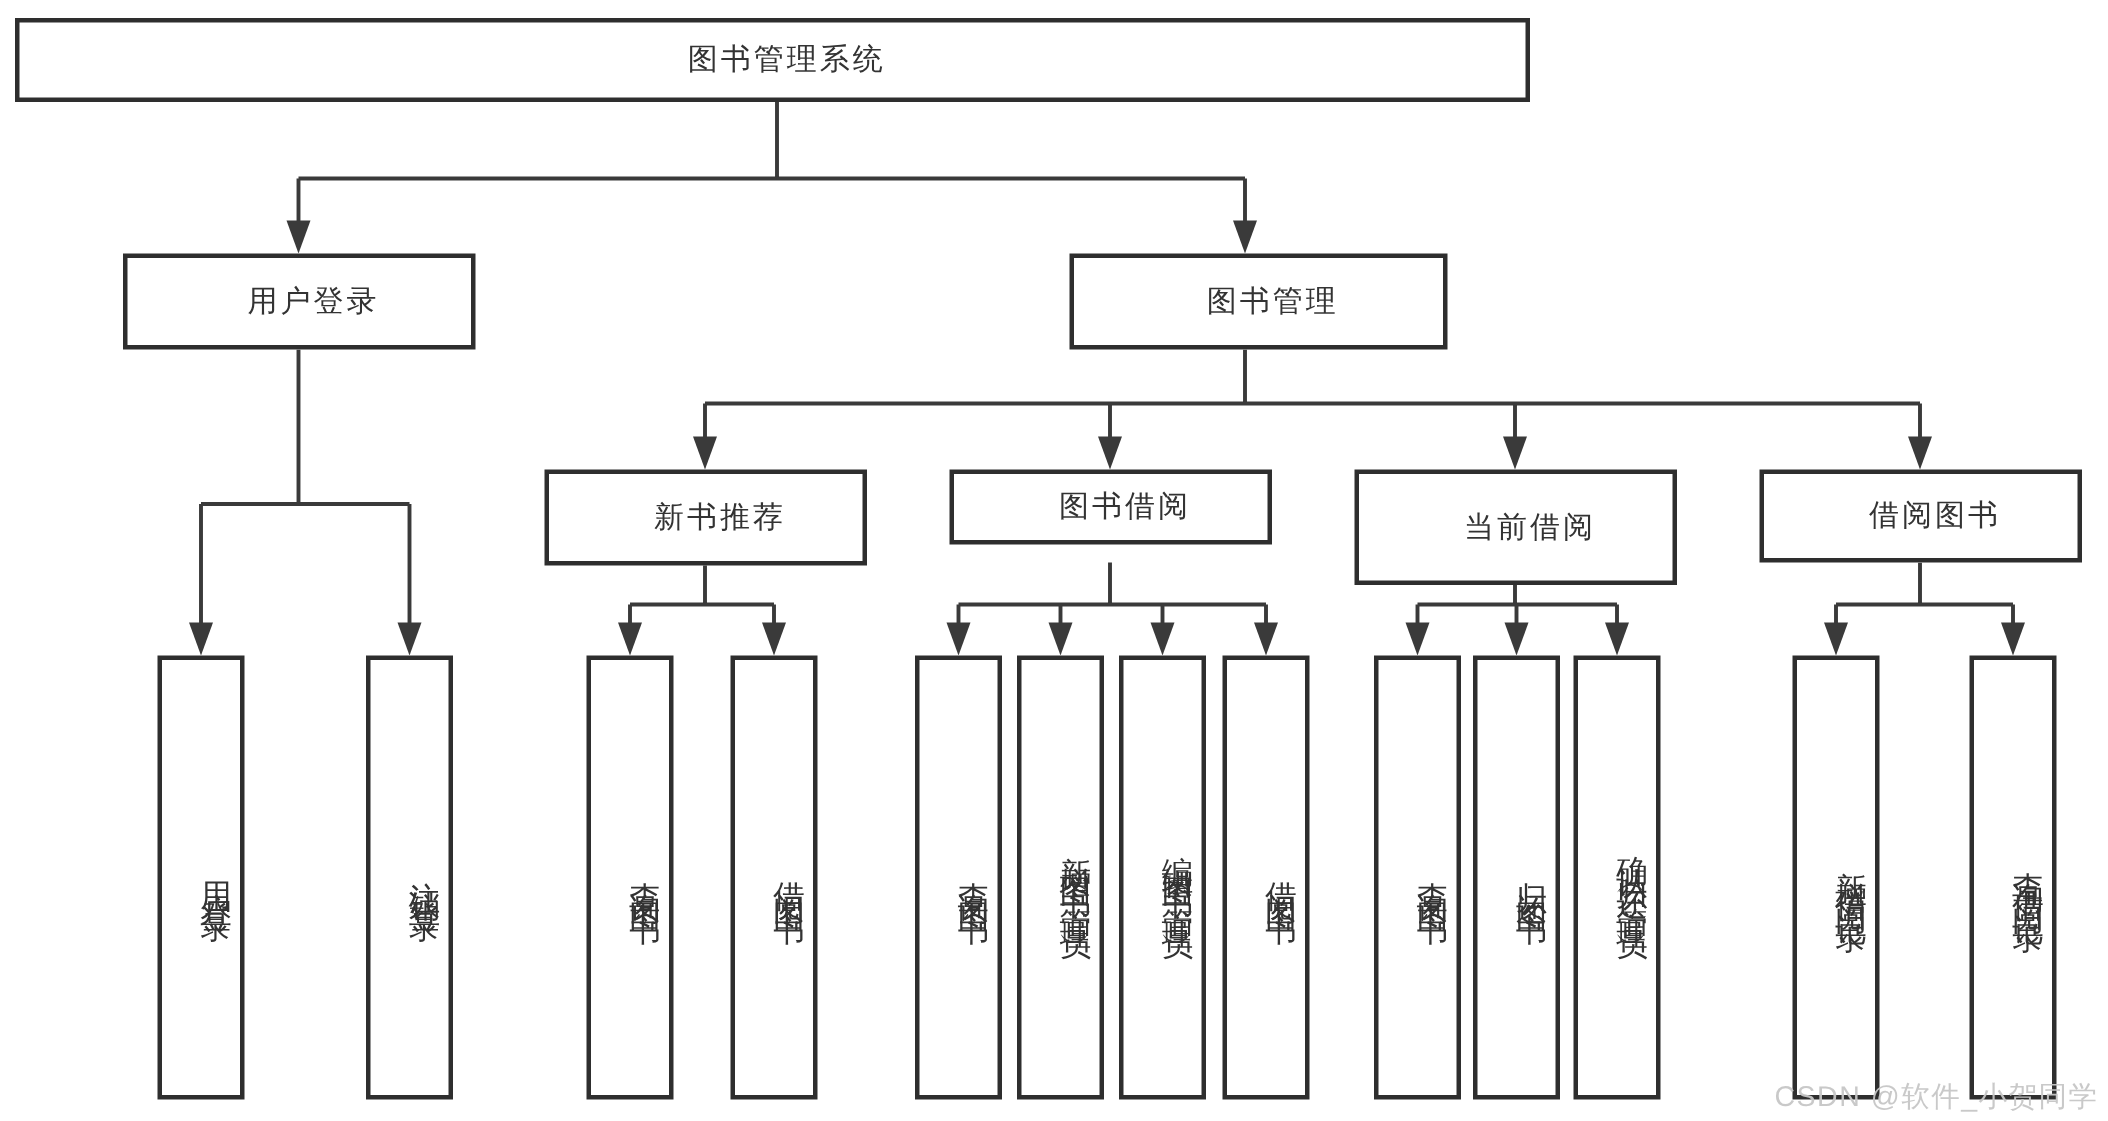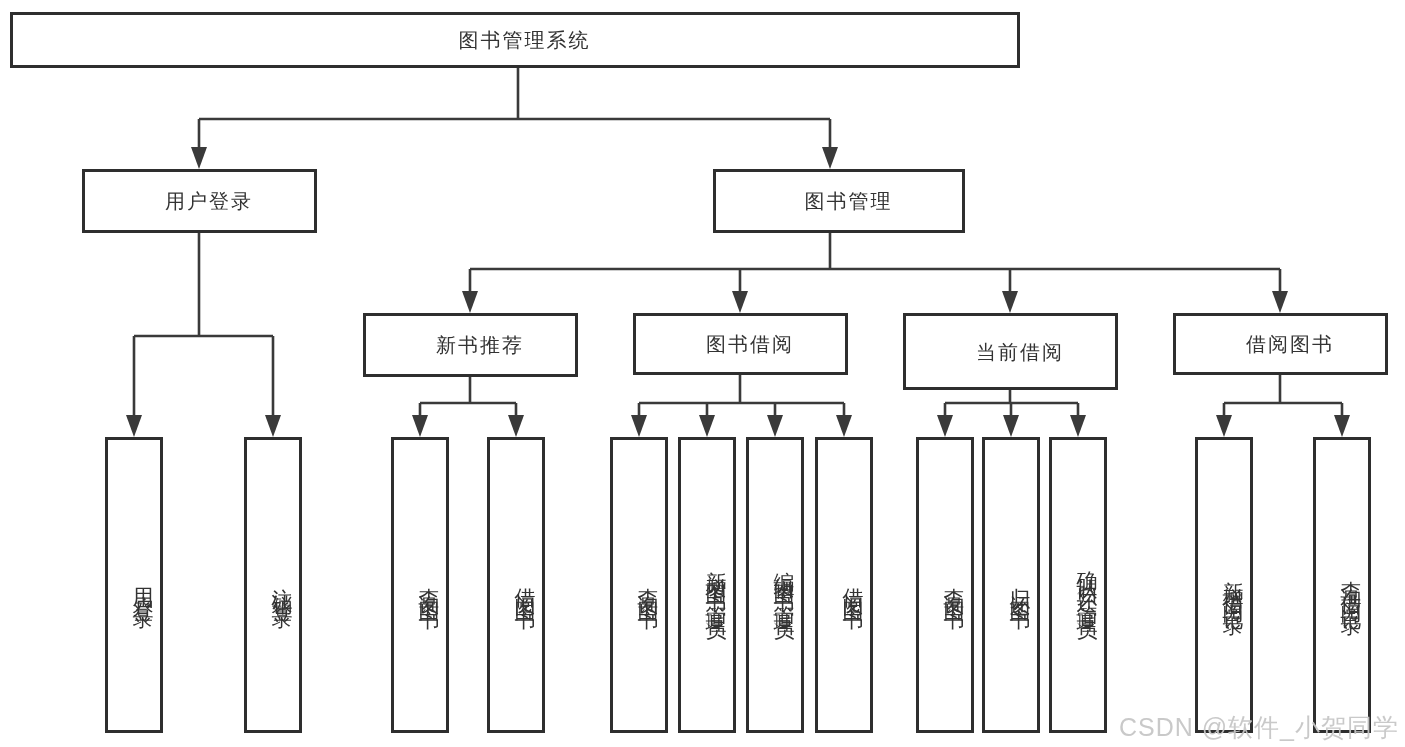--- a/index.html
+++ b/index.html
@@ -40,34 +40,34 @@
     font-size: 21px;
     letter-spacing: 7px;
     line-height: 1;
     white-space: nowrap;
   }
   
   #n-root   { left: 10px;   top: 12px;  width: 1010px; height: 56px; }
   #n-login  { left: 82px;   top: 169px; width: 235px;  height: 64px; }
   #n-mgmt   { left: 713px;  top: 169px; width: 252px;  height: 64px; align-items: center; }
   #n-rec    { left: 363px;  top: 313px; width: 215px;  height: 64px; }
-  #n-bor    { left: 633px;  top: 313px; width: 215px;  height: 62px; }
+  #n-bor    { left: 633px;  top: 313px; width: 215px;  height: 50px; }
   #n-cur    { left: 903px;  top: 313px; width: 215px;  height: 77px; }
   #n-hist   { left: 1173px; top: 313px; width: 215px;  height: 62px; }
   .leaf     { top: 437px; width: 58px; height: 296px; }
   #l-a1 { left: 105px; }  #l-a2 { left: 244px; }
   #l-b1 { left: 391px; }  #l-b2 { left: 487px; }
   #l-c1 { left: 610px; }  #l-c2 { left: 678px; }  #l-c3 { left: 746px; }  #l-c4 { left: 815px; }
   #l-d1 { left: 916px; }  #l-d2 { left: 982px; }  #l-d3 { left: 1049px; }
   #l-e1 { left: 1195px; } #l-e2 { left: 1313px; }
   .watermark {
     position: absolute;
     right: 6px;
     bottom: 3px;
-    font-size: 25px;
+    font-size: 19px;
     color: rgba(198,198,198,0.95);
     letter-spacing: 1px;
     white-space: nowrap;
     z-index: 5;
   }
 </style>
 </head>
 <body>
 
 <div class="stage">

